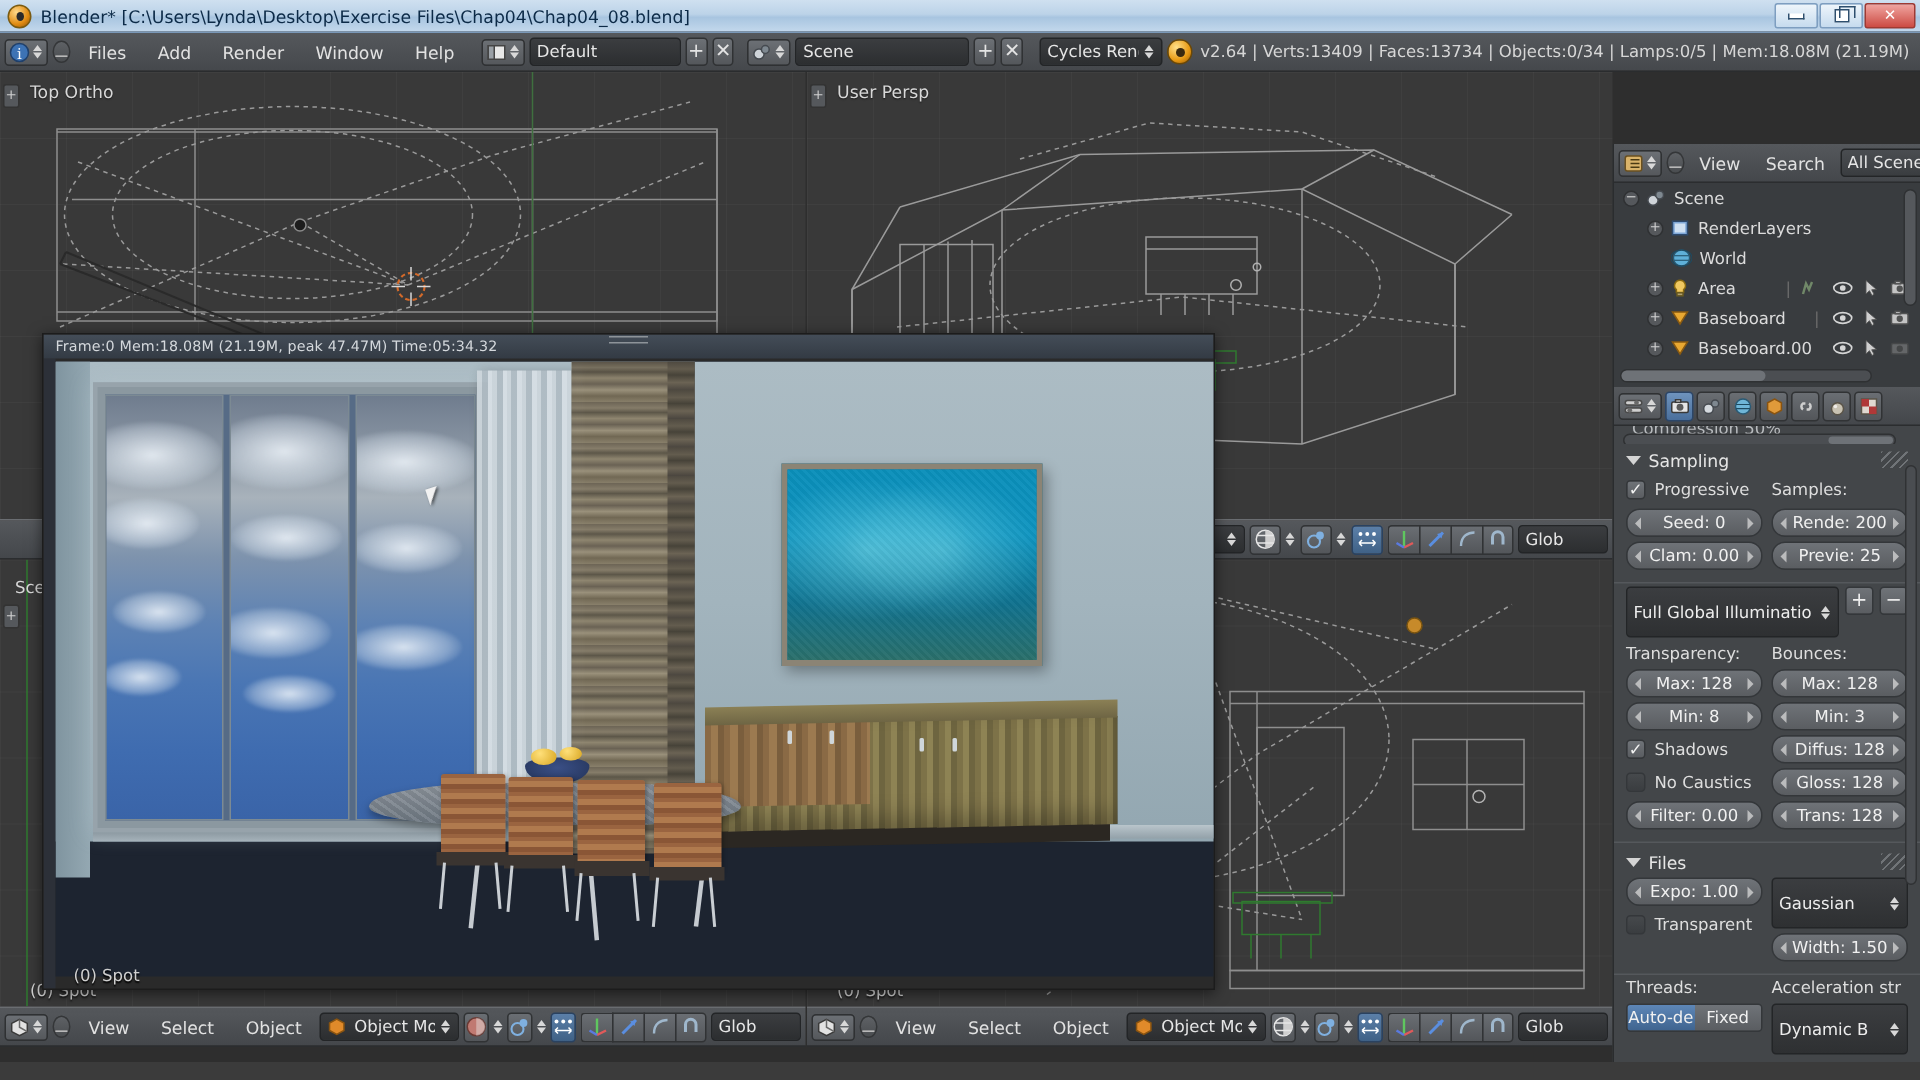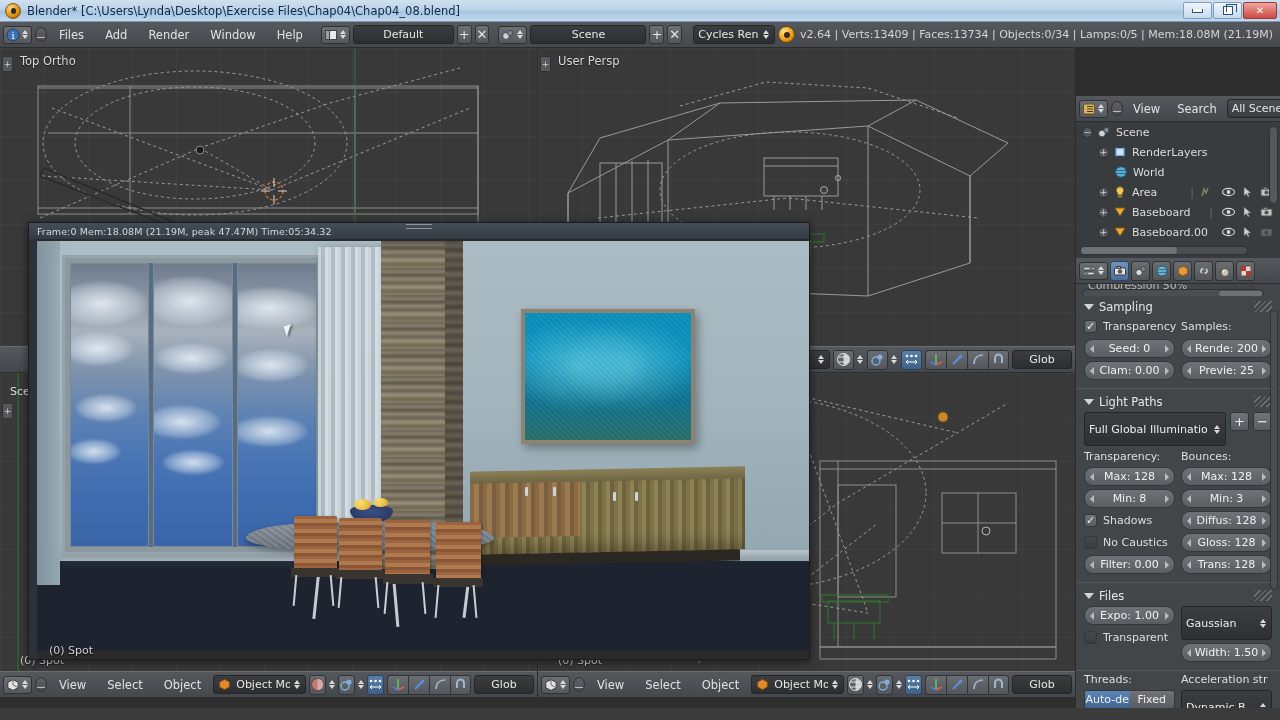--- a/index.html
+++ b/index.html
@@ -72,21 +72,21 @@
     width:15px; height:15px; border-radius:50%;
     background: linear-gradient(to bottom,#5e6165,#4a4d50);
     border:1px solid #343638; display:flex; align-items:center; justify-content:center;
     color:#b8b8b8; font-size:11px; line-height:1;
   }
   .menu-item { padding:0 9px; font-size:11.5px; color:#e2e2e2; line-height:26px; cursor:default; }
   .combo {
     display:flex; align-items:center; height:19px; min-width:60px;
     background: linear-gradient(to bottom,#3b3d40,#2c2e30);
     border:1px solid #232527; border-radius:3px;
-    padding:0 4px; color:#e6e6e6; font-size:11px; gap:4px;text-align:center;
+    padding:0 4px; color:#e6e6e6; font-size:11px; gap:4px;
   }
   .combo .txt { flex:1; white-space:nowrap; overflow:hidden; }
   .sqbtn {
     width:19px; height:19px; border-radius:3px;
     background: linear-gradient(to bottom,#6c7075,#54575b);
     border:1px solid #303234; display:flex; align-items:center; justify-content:center;
     color:#e4e4e4; font-size:13px; line-height:1;
   }
   .statusbar-info { display:flex; align-items:center; gap:5px; margin-left:auto; padding-right:4px; }
   .blend-logo {
@@ -1204,21 +1204,21 @@
 
         <div class="sec-head">
           <span class="tri"></span>
           <span>Sampling</span>
           <span class="grip"></span>
         </div>
         <div class="row2">
           <div class="col">
             <div class="chkrow">
               <span class="chk">✓</span>
-              <span class="lbl">Transparency</span>
+              <span class="lbl">Progressive</span>
             </div>
             <div class="numfield">
               <i class="ar l"></i>
                 <span>Seed: 0</span>
                 <i class="ar r"></i>
             </div>
             <div class="numfield">
               <i class="ar l"></i>
                 <span>Clam: 0.00</span>
                 <i class="ar r"></i>
@@ -1235,25 +1235,20 @@
             </div>
             <div class="numfield">
               <i class="ar l"></i>
                 <span>Previe: 25</span>
                 <i class="ar r"></i>
             </div>
           </div>
         </div>
         <div class="sec-sep"></div>
 
-        <div class="sec-head">
-          <span class="tri"></span>
-          <span>Light Paths</span>
-          <span class="grip"></span>
-        </div>
         <div class="row2" style="gap:4px">
           <div class="dropdown" style="flex:1">
             <span class="txt">Full Global Illuminatio</span>
             <span class="spin">
                 <i class="up"></i>
                 <i class="dn"></i>
               </span>
           </div>
           <div class="sidebtn">+</div>
           <div class="sidebtn">−</div>

